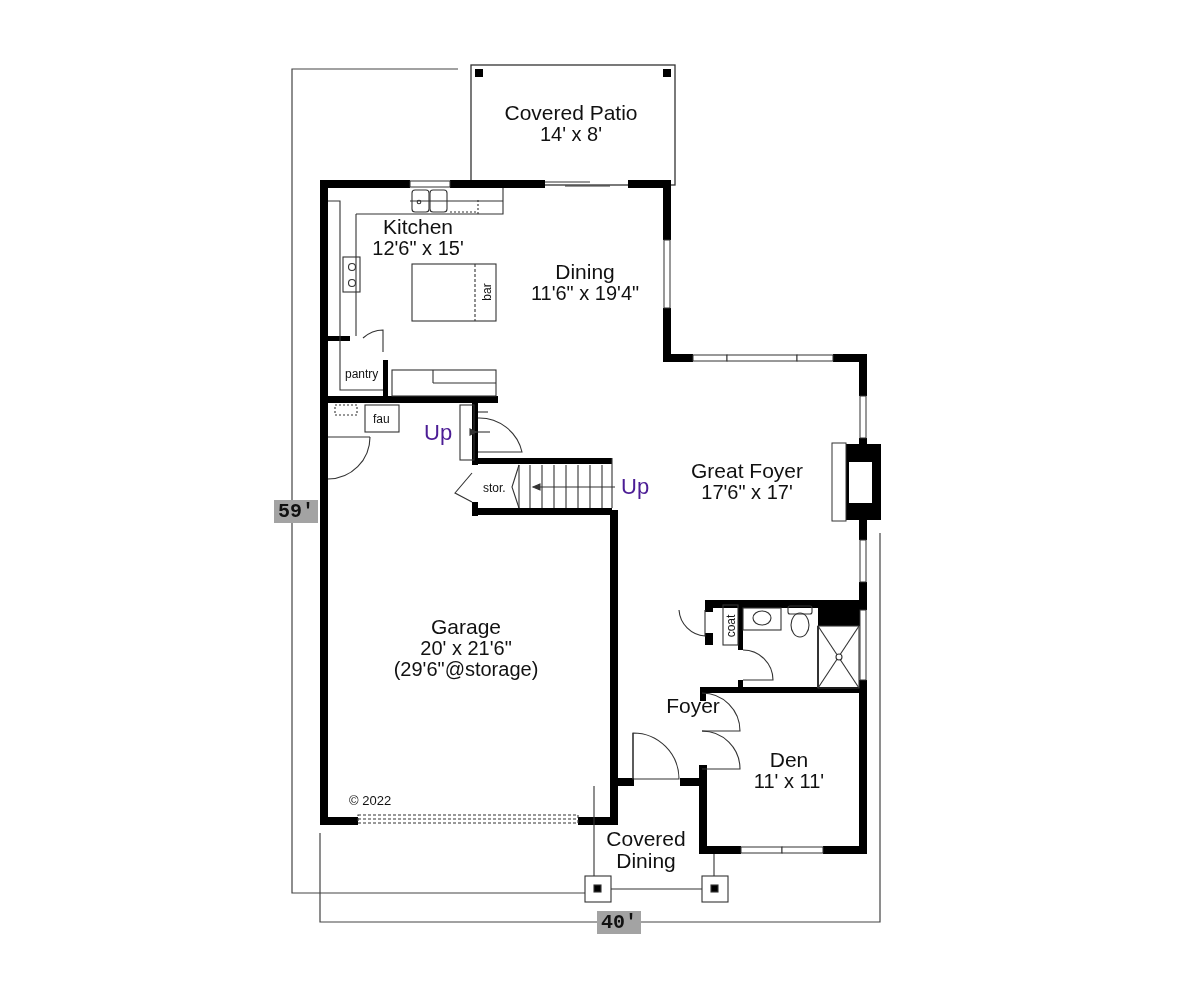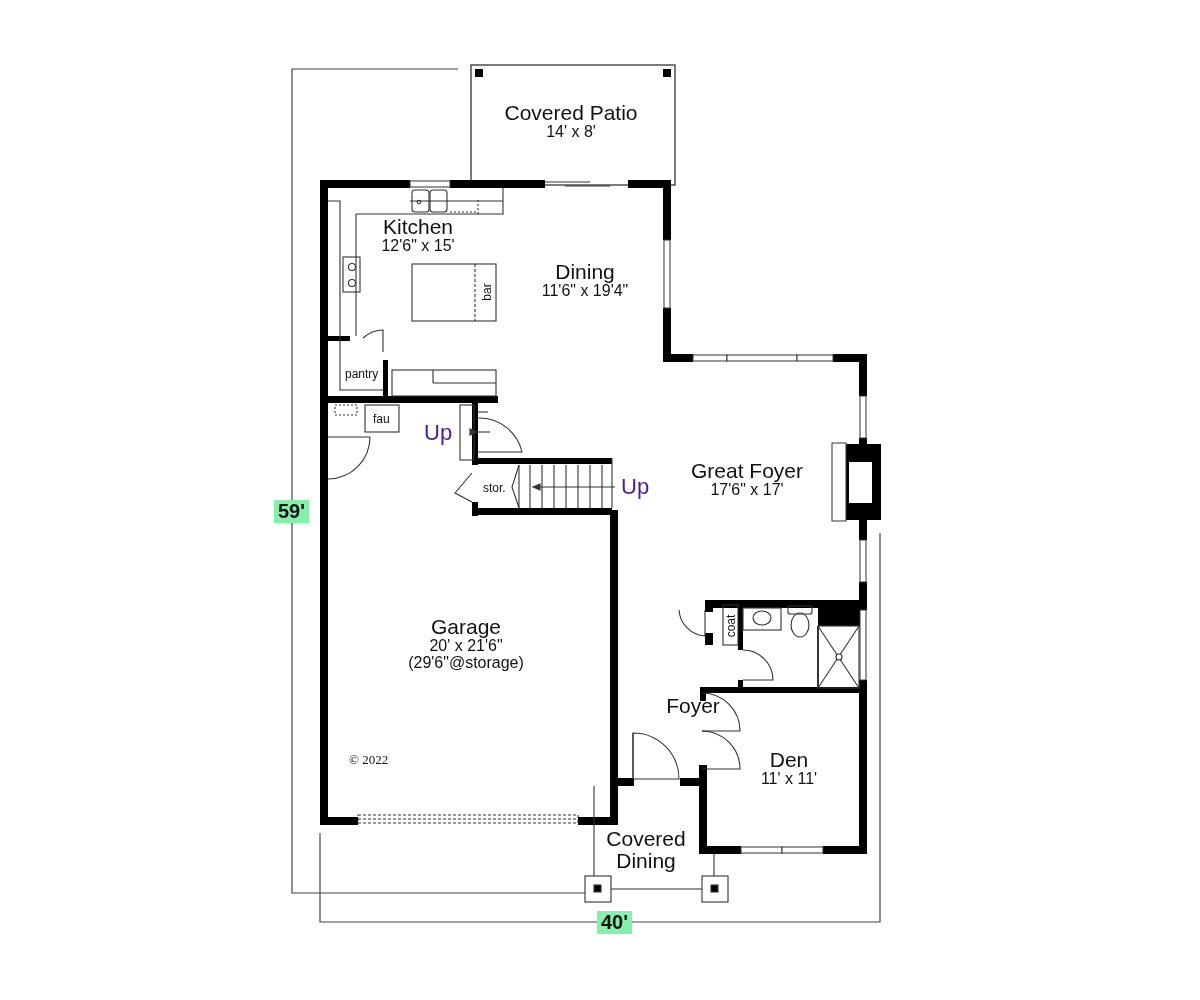--- a/index.html
+++ b/index.html
@@ -1,23 +1,23 @@
 <!DOCTYPE html>
 <html><head>
 <meta charset="utf-8">
 <style>
   html, body { margin: 0; padding: 0; background: #ffffff; }
   body { width: 1200px; height: 1000px; position: relative; overflow: hidden; font-family: "Liberation Sans", sans-serif; }
   #plan { position: absolute; left: 0; top: 0; width: 1200px; height: 1000px; }
   .label { position: absolute; text-align: center; color: #111; font-family: "Liberation Sans", sans-serif; line-height: 1.05; white-space: nowrap; transform: translateX(-50%); }
   .room-name { font-weight: normal; font-size: 21px; display: block; }
-  .room-dim { font-size: 16px; display: block; }
+  .room-dim { font-size: 20px; display: block; }
   .small { position: absolute; font-size: 12px; color: #111; font-family: "Liberation Sans", sans-serif; white-space: nowrap; }
   .up { position: absolute; font-size: 22px; color: #4c1d95; font-family: "Liberation Sans", sans-serif; }
-  .dimtext { position: absolute; font-size: 20px; font-weight: bold; color: #111; font-family: Liberation Sans, sans-serif; background: #86efac; padding: 0 4px; }
+  .dimtext { position: absolute; font-size: 20px; font-weight: bold; color: #111; font-family: Liberation Mono, monospace; background: #a3a3a3; padding: 0 4px; }
   .rot { transform: rotate(-90deg); transform-origin: center; }
 </style>
 </head>
 <body>
 
 <svg id="plan" viewBox="0 0 1200 1000" xmlns="http://www.w3.org/2000/svg">
 
   <g stroke="#444" stroke-width="1.2" fill="none">
 
     <polyline points="458,69 292,69 292,893 585,893"></polyline>
@@ -254,16 +254,16 @@
   <span class="room-name">Dining</span>
 </div>
 
 <span class="small" style="left:345px; top:367px;">pantry</span>
 <span class="small rot" style="left:478px; top:285px;">bar</span>
 <span class="small" style="left:373px; top:412px;">fau</span>
 <span class="small" style="left:483px; top:481px;">stor.</span>
 <span class="small rot" style="left:720px; top:619px;">coat</span>
 <span class="up" style="left:424px; top:420px;">Up</span>
 <span class="up" style="left:621px; top:474px;">Up</span>
-<span class="small" style="left:349px; top:752px; font-size:13px;font-family:Liberation Serif, serif;">© 2022</span>
+<span class="small" style="left:349px; top:793px; font-size:13px;">© 2022</span>
 
 <span class="dimtext" style="left:274px; top:500px;">59'</span>
 <span class="dimtext" style="left:597px; top:911px;">40'</span>
 
 </body></html>

